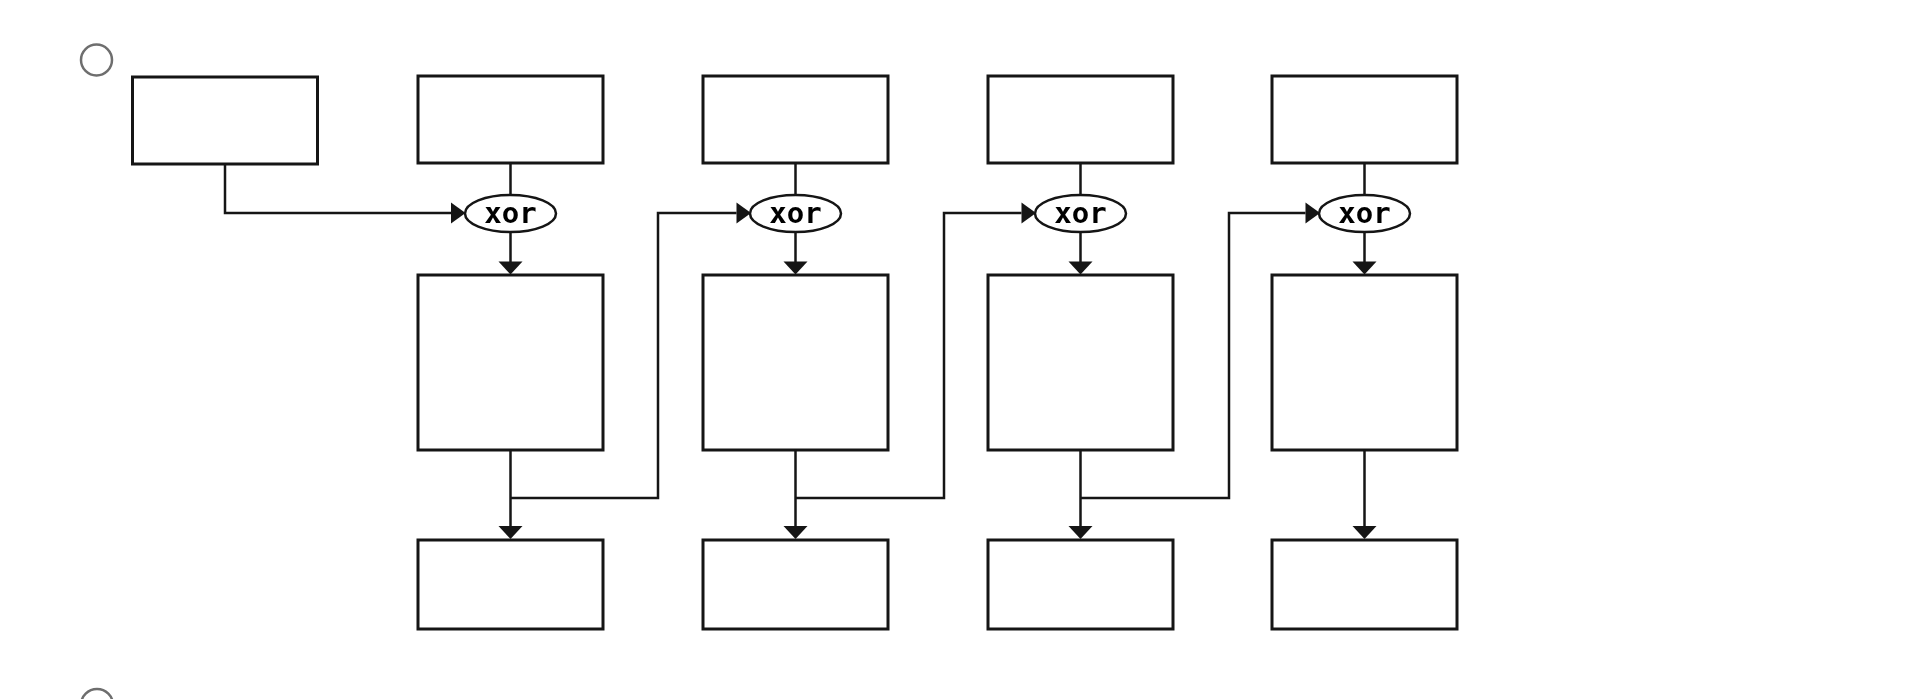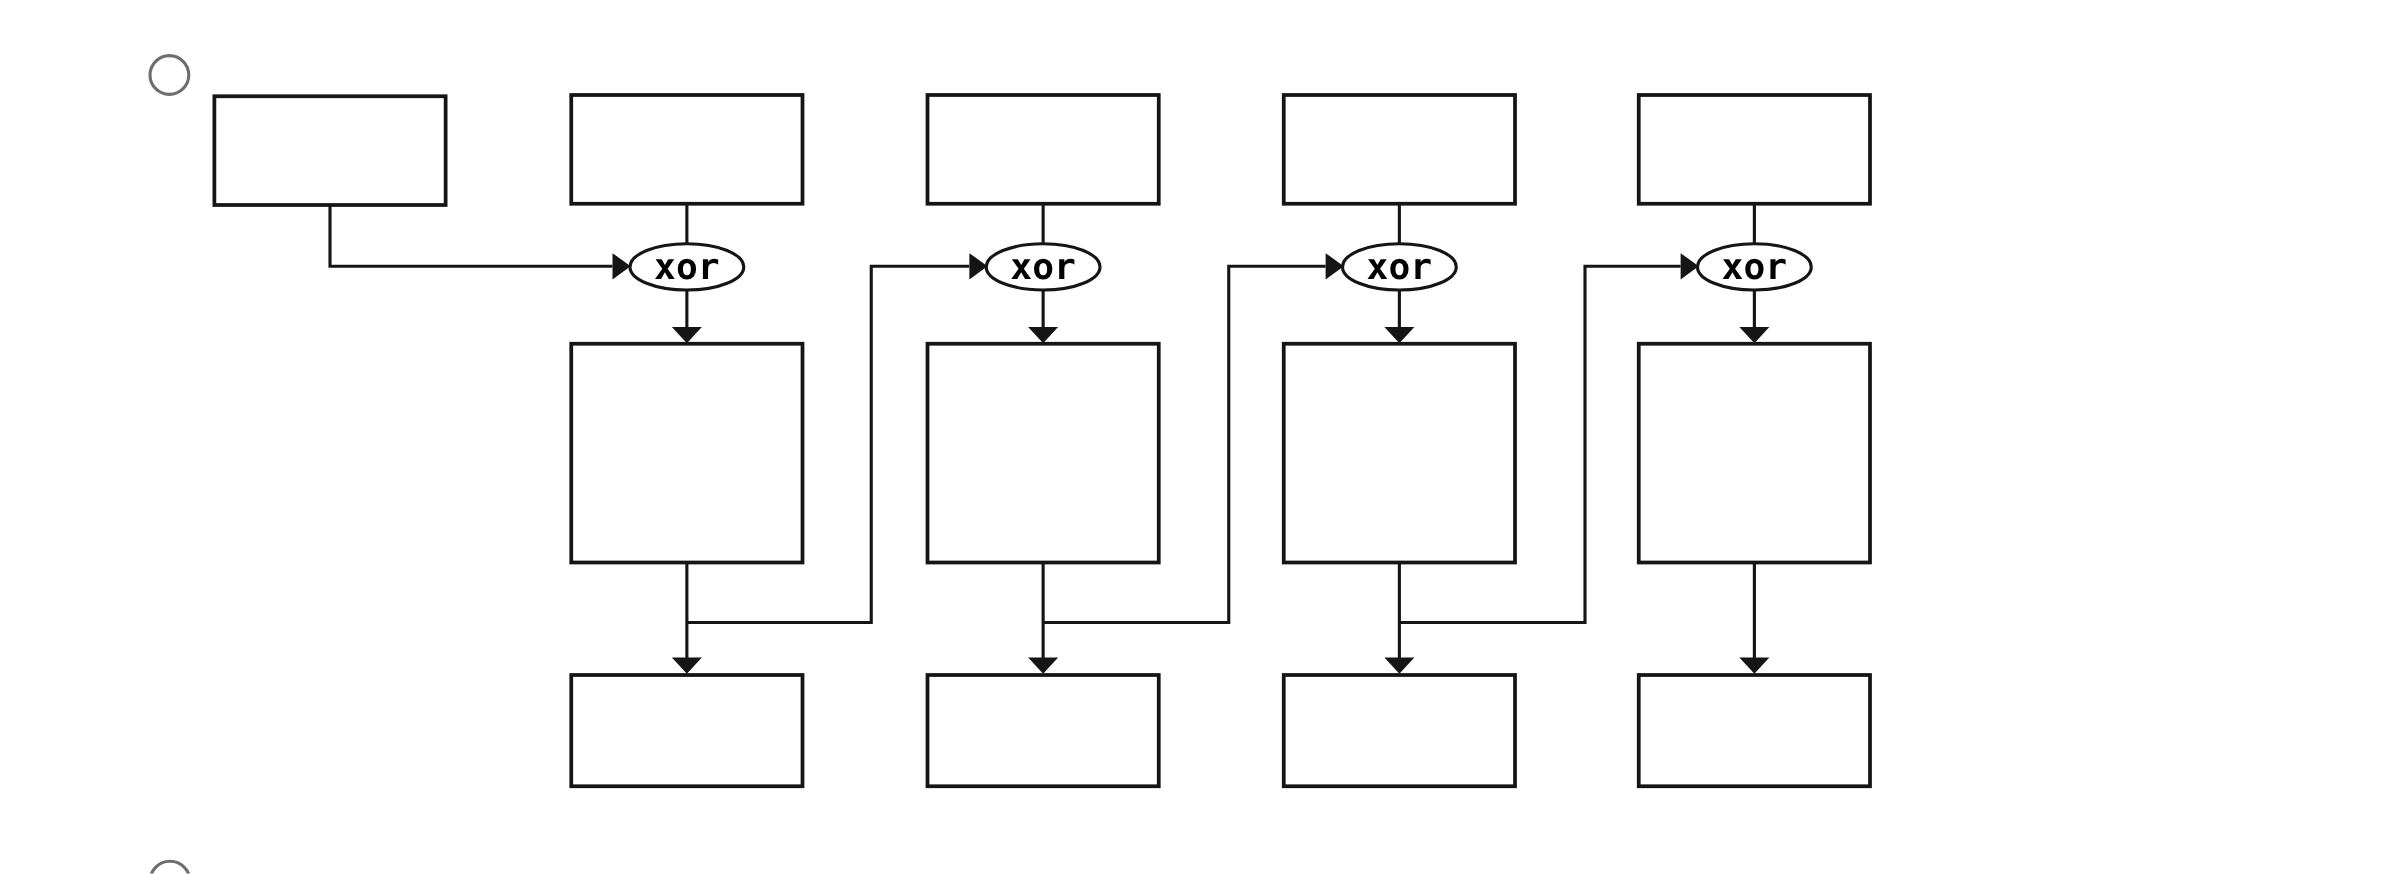--- a/index.html
+++ b/index.html
@@ -9,21 +9,20 @@
     width: 1923px;
     height: 699px;
     overflow: hidden;
     font-family: "DejaVu Sans", "Liberation Sans", sans-serif;
   }
   .screen {
     position: relative;
     width: 1719px;
     height: 699px;
     background: #ffffff;
-    margin-left: 39px;
   }
   svg.diagram {
     position: absolute;
     left: 0;
     top: 0;
     display: block;
   }
   .box {
     fill: #ffffff;
     stroke: #151515;

